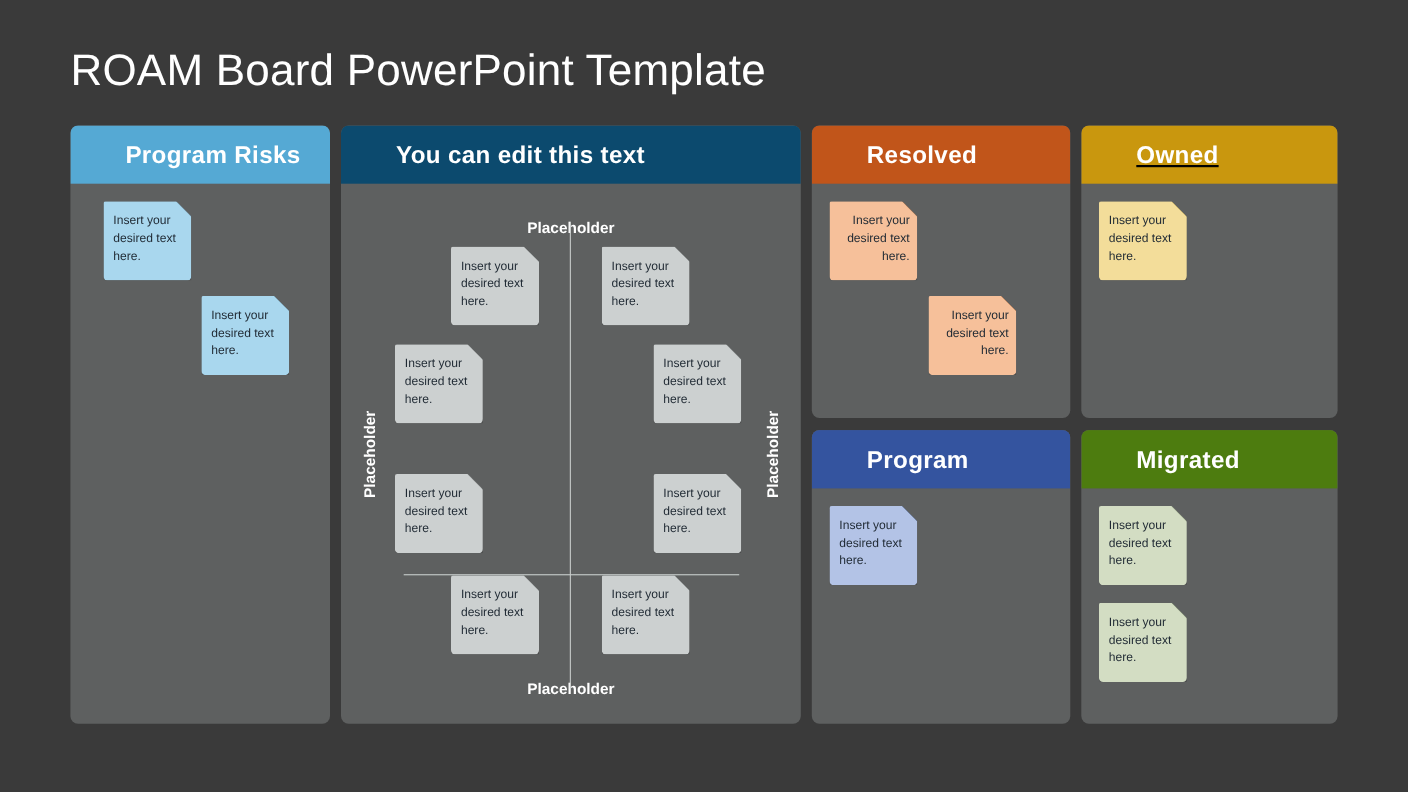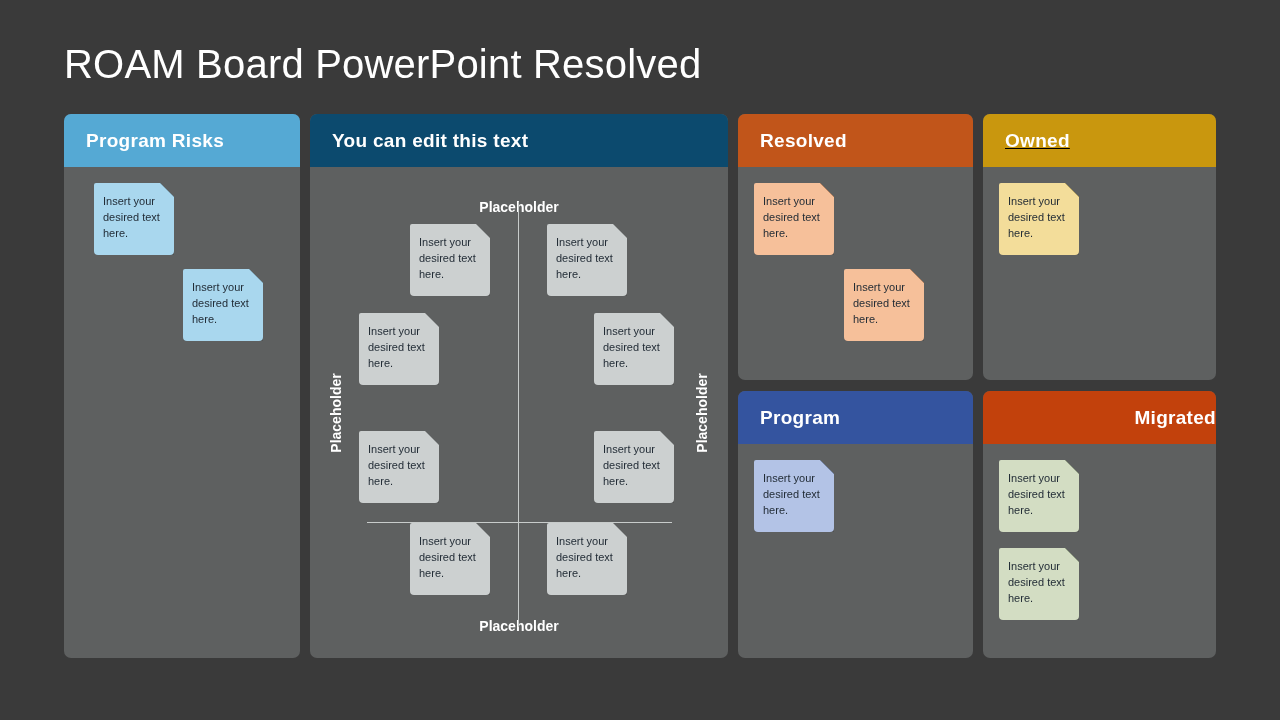--- a/index.html
+++ b/index.html
@@ -26,22 +26,22 @@
     border-radius:7px;
     overflow:hidden;
   }
   .panel-header{
     height:53px;
     display:flex;align-items:center;
     padding-left:22px;
     box-sizing:border-box;
   }
   .panel-header-title{
-    font-size:19px;font-weight:bold;color:#ffffff;
-    letter-spacing:0.3px;white-space:nowrap;
+    font-size:22px;font-weight:bold;color:#ffffff;
+    letter-spacing:0.3px;white-space:nowrap;margin-left:28px;
   }
   .panel-body{position:relative;width:100%;height:calc(100% - 53px);border-radius:30px;}
 
   
   .note{
     position:absolute;
     width:80px;height:72px;
     box-sizing:border-box;
     border-radius:2px 0 4px 4px;
     padding:10px 7px 0 9px;
@@ -108,21 +108,21 @@
     transform:translateY(-50%) rotate(180deg);
     writing-mode:vertical-rl;
     font-size:14px;font-weight:bold;color:#ffffff;
   }
 </style>
 </head>
 <body style="background: rgb(58, 58, 58);">
 
 <div class="slide">
 
-  <div class="slide-title">ROAM Board PowerPoint Resolved</div>
+  <div class="slide-title">ROAM Board PowerPoint Template</div>
 
   <div class="panel" id="program-risks-panel" style="left: 64px; top: 114px; width: 236px; height: 544px; background: rgb(94, 96, 96);">
     <div class="panel-header" style="background: rgb(85, 169, 212);">
       <span class="panel-header-title">Program Risks</span>
     </div>
     <div class="panel-body">
       <div class="note n-blue" style="left:30px;top:16px;">
         <span class="fold"></span>
         <span class="note-text">Insert your desired text here.</span>
       </div>
@@ -177,21 +177,21 @@
           <span class="note-text">Insert your desired text here.</span>
         </div>
         <div class="note n-gray" style="left:237px;top:356px;">
           <span class="fold"></span>
           <span class="note-text">Insert your desired text here.</span>
         </div>
       </div>
     </div>
   </div>
 
-  <div class="panel" id="resolved-panel" style="left: 738px; top: 114px; width: 235px; height: 266px; background: rgb(94, 96, 96);">
+  <div class="panel" id="resolved-panel" style="left: 738px; top: 114px; width: 235px; height: 266px; background: rgb(94, 96, 96); text-align: right;">
     <div class="panel-header" style="background: rgb(193, 85, 26);">
       <span class="panel-header-title">Resolved</span>
     </div>
     <div class="panel-body">
       <div class="note n-peach" style="left:16px;top:16px;">
         <span class="fold"></span>
         <span class="note-text">Insert your desired text here.</span>
       </div>
       <div class="note n-peach" style="left:106px;top:102px;">
         <span class="fold"></span>
@@ -218,21 +218,21 @@
     </div>
     <div class="panel-body">
       <div class="note n-peri" style="left:16px;top:16px;">
         <span class="fold"></span>
         <span class="note-text">Insert your desired text here.</span>
       </div>
     </div>
   </div>
 
   <div class="panel" id="migrated-panel" style="left: 983px; top: 391px; width: 233px; height: 267px; background: rgb(94, 96, 96);">
-    <div class="panel-header" style="background: #c2410c; justify-content: flex-end;">
+    <div class="panel-header" style="background: #4d7c0f;">
       <span class="panel-header-title">Migrated</span>
     </div>
     <div class="panel-body">
       <div class="note n-sage" style="left:16px;top:16px;">
         <span class="fold"></span>
         <span class="note-text">Insert your desired text here.</span>
       </div>
       <div class="note n-sage" style="left:16px;top:104px;">
         <span class="fold"></span>
         <span class="note-text">Insert your desired text here.</span>

